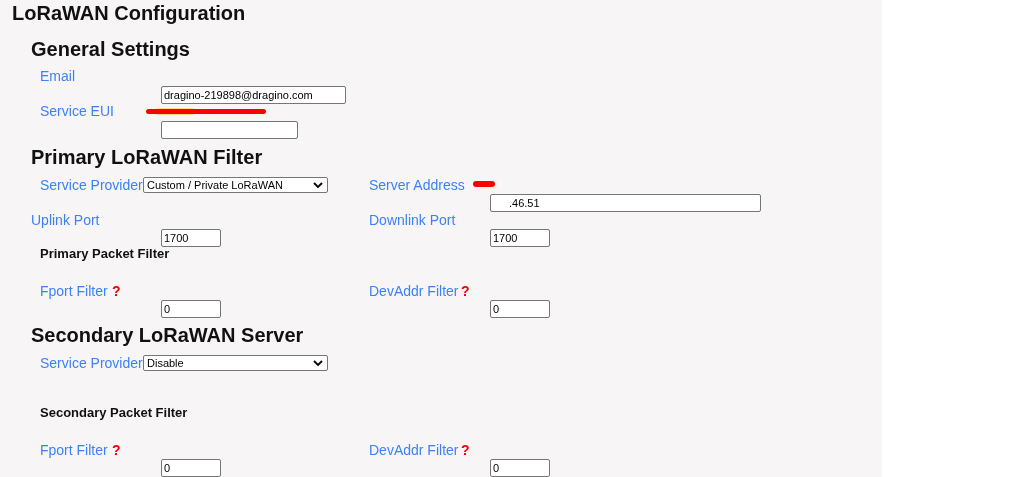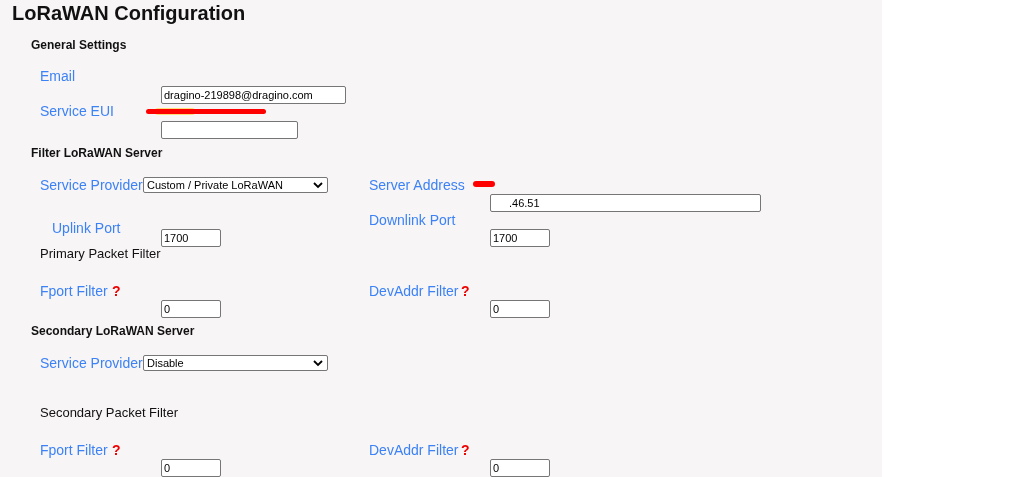--- a/index.html
+++ b/index.html
@@ -7,22 +7,22 @@
     width:1024px; height:477px; overflow:hidden; background:#ffffff;
     font-family:"Liberation Sans", sans-serif; color:#111;
     position:relative;
   }
   .panel {
     position:absolute; left:0; top:0; width:882px; height:477px;
     background:#f8f5f6;
   }
   .abs { position:absolute; }
   .h1 { font-size:20px; font-weight:bold; left:12px; top:2px; }
-  .h2 { font-size:12px; font-weight:bold; left:31px; }
-  .h3 { font-size:13px; font-weight:normal; left:40px; }
+  .h2 { font-size:20px; font-weight:bold; left:31px; }
+  .h3 { font-size:13px; font-weight:bold; left:40px; }
   .lbl { font-size:14px; color:#3b82f6; white-space:nowrap; }
   .q { color:#e00; font-weight:bold; font-size:14px; }
   input.txt {
     position:absolute; box-sizing:border-box; height:18px;
     border:1px solid #767676; border-radius:2px; background:#fff;
     font-family:"Liberation Sans", sans-serif; font-size:11px; color:#000;
     padding:0 2px; margin:18px; outline:none;
   }
   .sel {
     position:absolute; box-sizing:border-box; height:16px;
@@ -47,37 +47,37 @@
 <div class="abs lbl" style="left:40px;top:68px;">Email</div>
 <input class="txt" style="left: 143px; top: 68px; width: 185px;" value="dragino-219898@dragino.com">
 
 <div class="abs lbl" style="left:40px;top:103px;">Service EUI</div>
 <div class="abs" style="left:143px;top:103px;width:137px;height:18px;">
   <input class="txt" style="left: 0px; top: 0px; width: 137px;" value="">
   <div class="abs" style="left:12px;top:5px;width:40px;height:7px;background:#ffd54a;opacity:0.7;border-radius:3px;"></div>
   <div class="redact" style="left:3px;top:6px;width:120px;"></div>
 </div>
 
-<div class="abs h2" style="top:146px;">Filter LoRaWAN Server</div>
+<div class="abs h2" style="top:146px;">Primary LoRaWAN Filter</div>
 
 <div class="abs lbl" style="left:40px;top:177px;">Service Provider</div>
 <div class="sel" style="left:143px;top:177px;width:185px;">
   <span>Custom / Private LoRaWAN</span>
   <svg class="chev" viewBox="0 0 10 8">
       <path d="M1 2 L5 6 L9 2" stroke="#000" stroke-width="1.8" fill="none"></path>
     </svg>
 </div>
 
 <div class="abs lbl" style="left:369px;top:177px;">Server Address</div>
 <div class="abs" style="left:472px;top:176px;width:271px;height:18px;">
   <input class="txt" style="left: 0px; top: 0px; width: 271px; padding-left: 18px;" value=".46.51">
   <div class="redact" style="left:1px;top:5px;width:22px;height:6px;"></div>
 </div>
 
-<div class="abs lbl" style="left:52px;top:212px;margin-top:8px;">Uplink Port</div>
+<div class="abs lbl" style="left:31px;top:212px;">Uplink Port</div>
 <input class="txt" style="left: 143px; top: 211px; width: 60px;" value="1700">
 
 <div class="abs lbl" style="left:369px;top:212px;">Downlink Port</div>
 <input class="txt" style="left: 472px; top: 211px; width: 60px;" value="1700">
 
 <div class="abs h3" style="top:246px;">Primary Packet Filter</div>
 
 <div class="abs lbl" style="left:40px;top:283px;">Fport Filter</div>
 <span class="abs q" style="left:112px;top:283px;">?</span>
 <input class="txt" style="left: 143px; top: 282px; width: 60px;" value="0">

